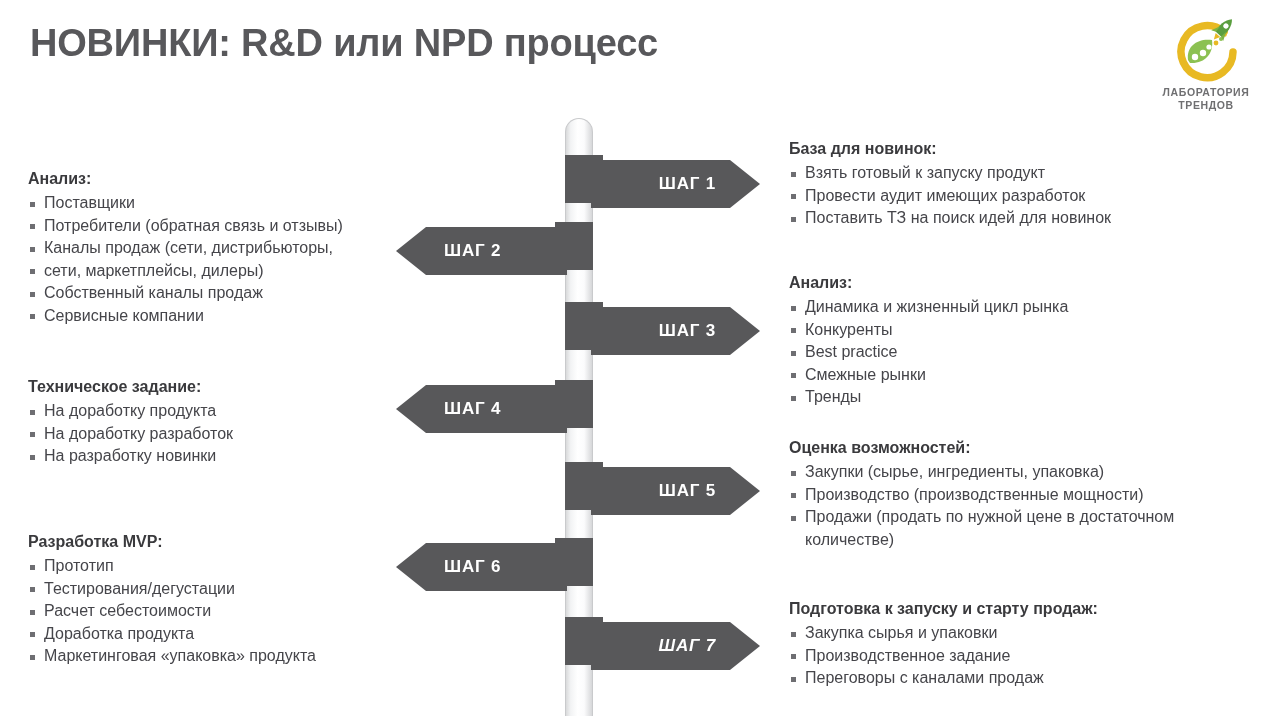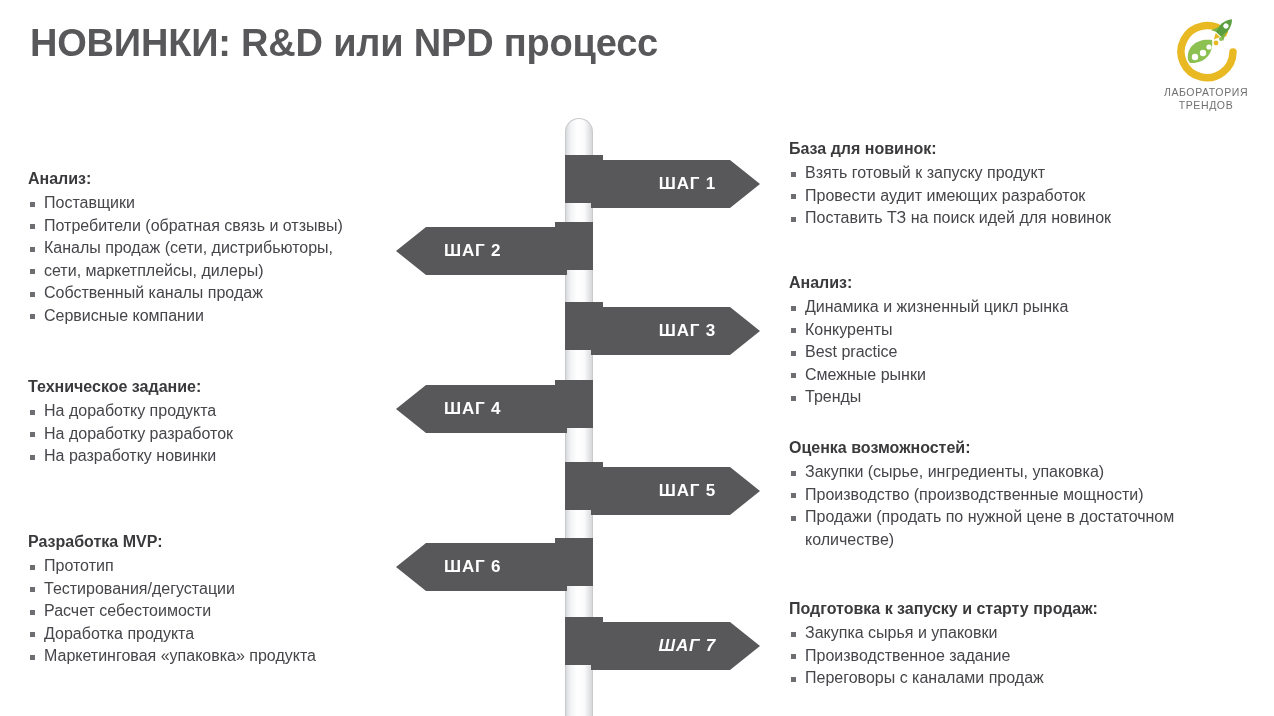--- a/index.html
+++ b/index.html
@@ -52,21 +52,21 @@
     width: 78px;
     height: 72px;
   }
   .logo-text {
     position: absolute;
     left: 0;
     top: 74px;
     width: 116px;
     text-align: center;
     font-size: 10.5px;
-    font-weight: normal;
+    font-weight: bold;
     letter-spacing: 0.6px;
     line-height: 13px;
     color: #6f6f71;
   }
 
   
   .post {
     position: absolute;
     left: 565px;
     top: 118px;

